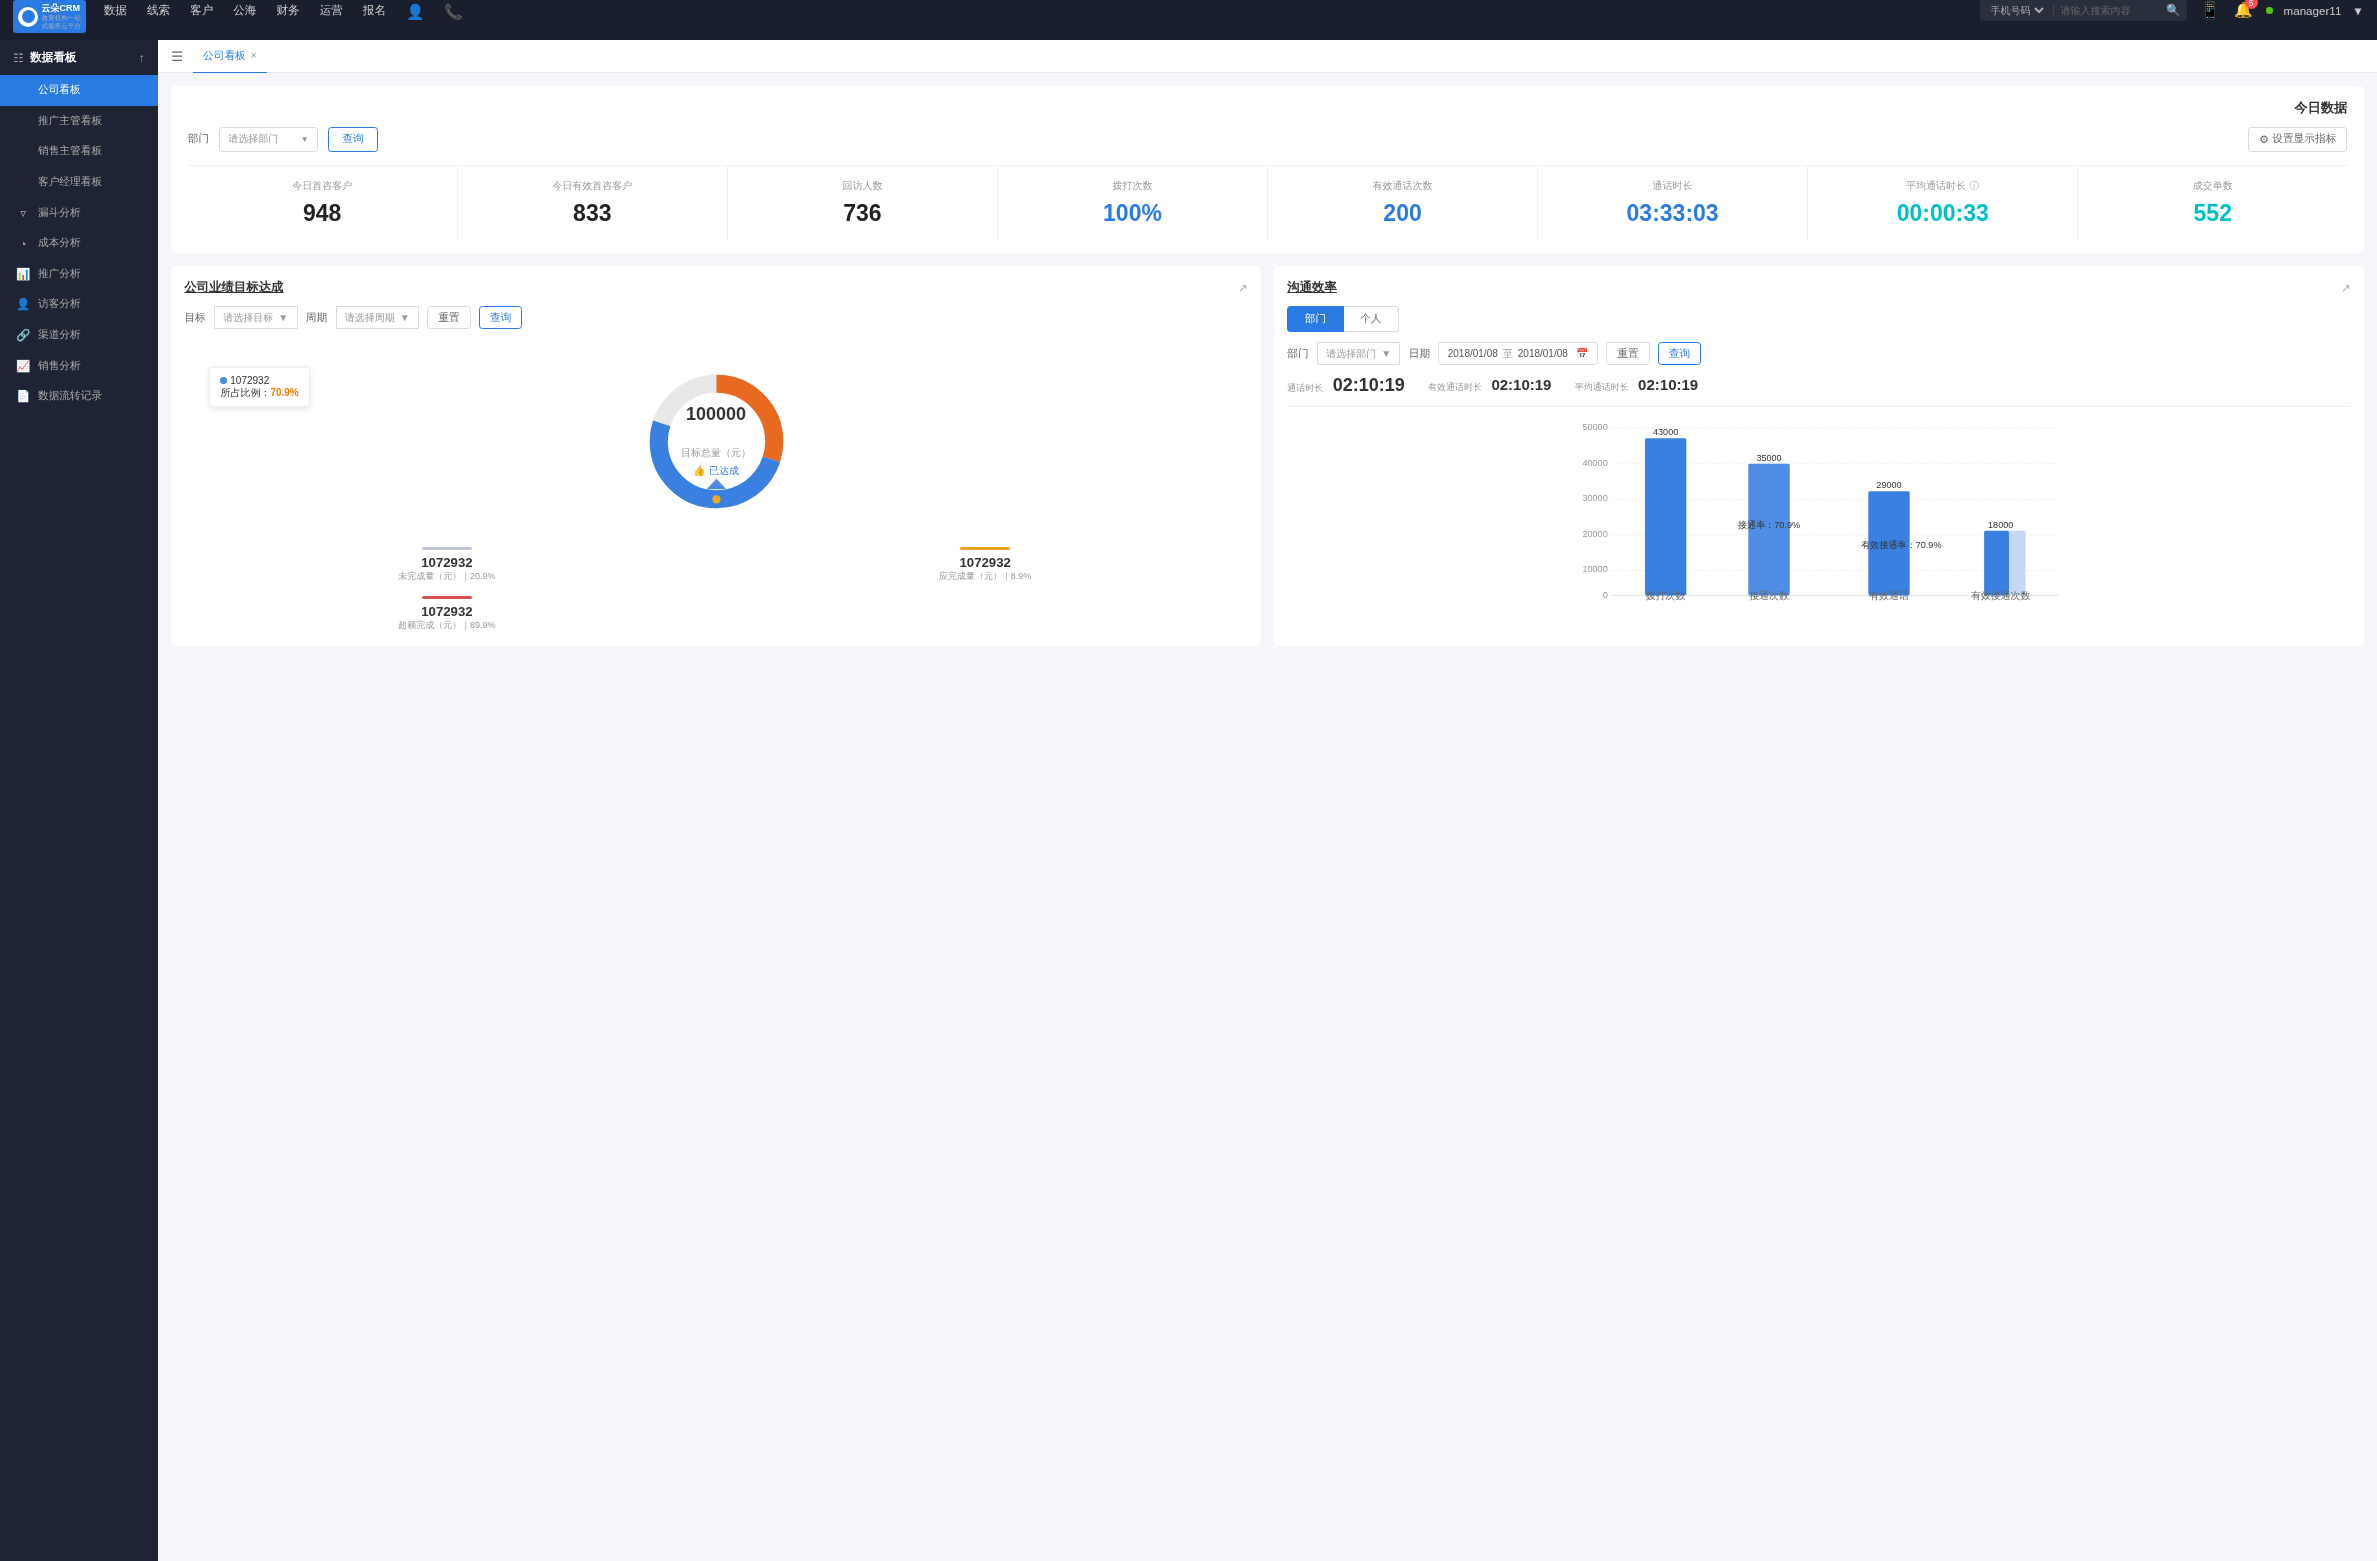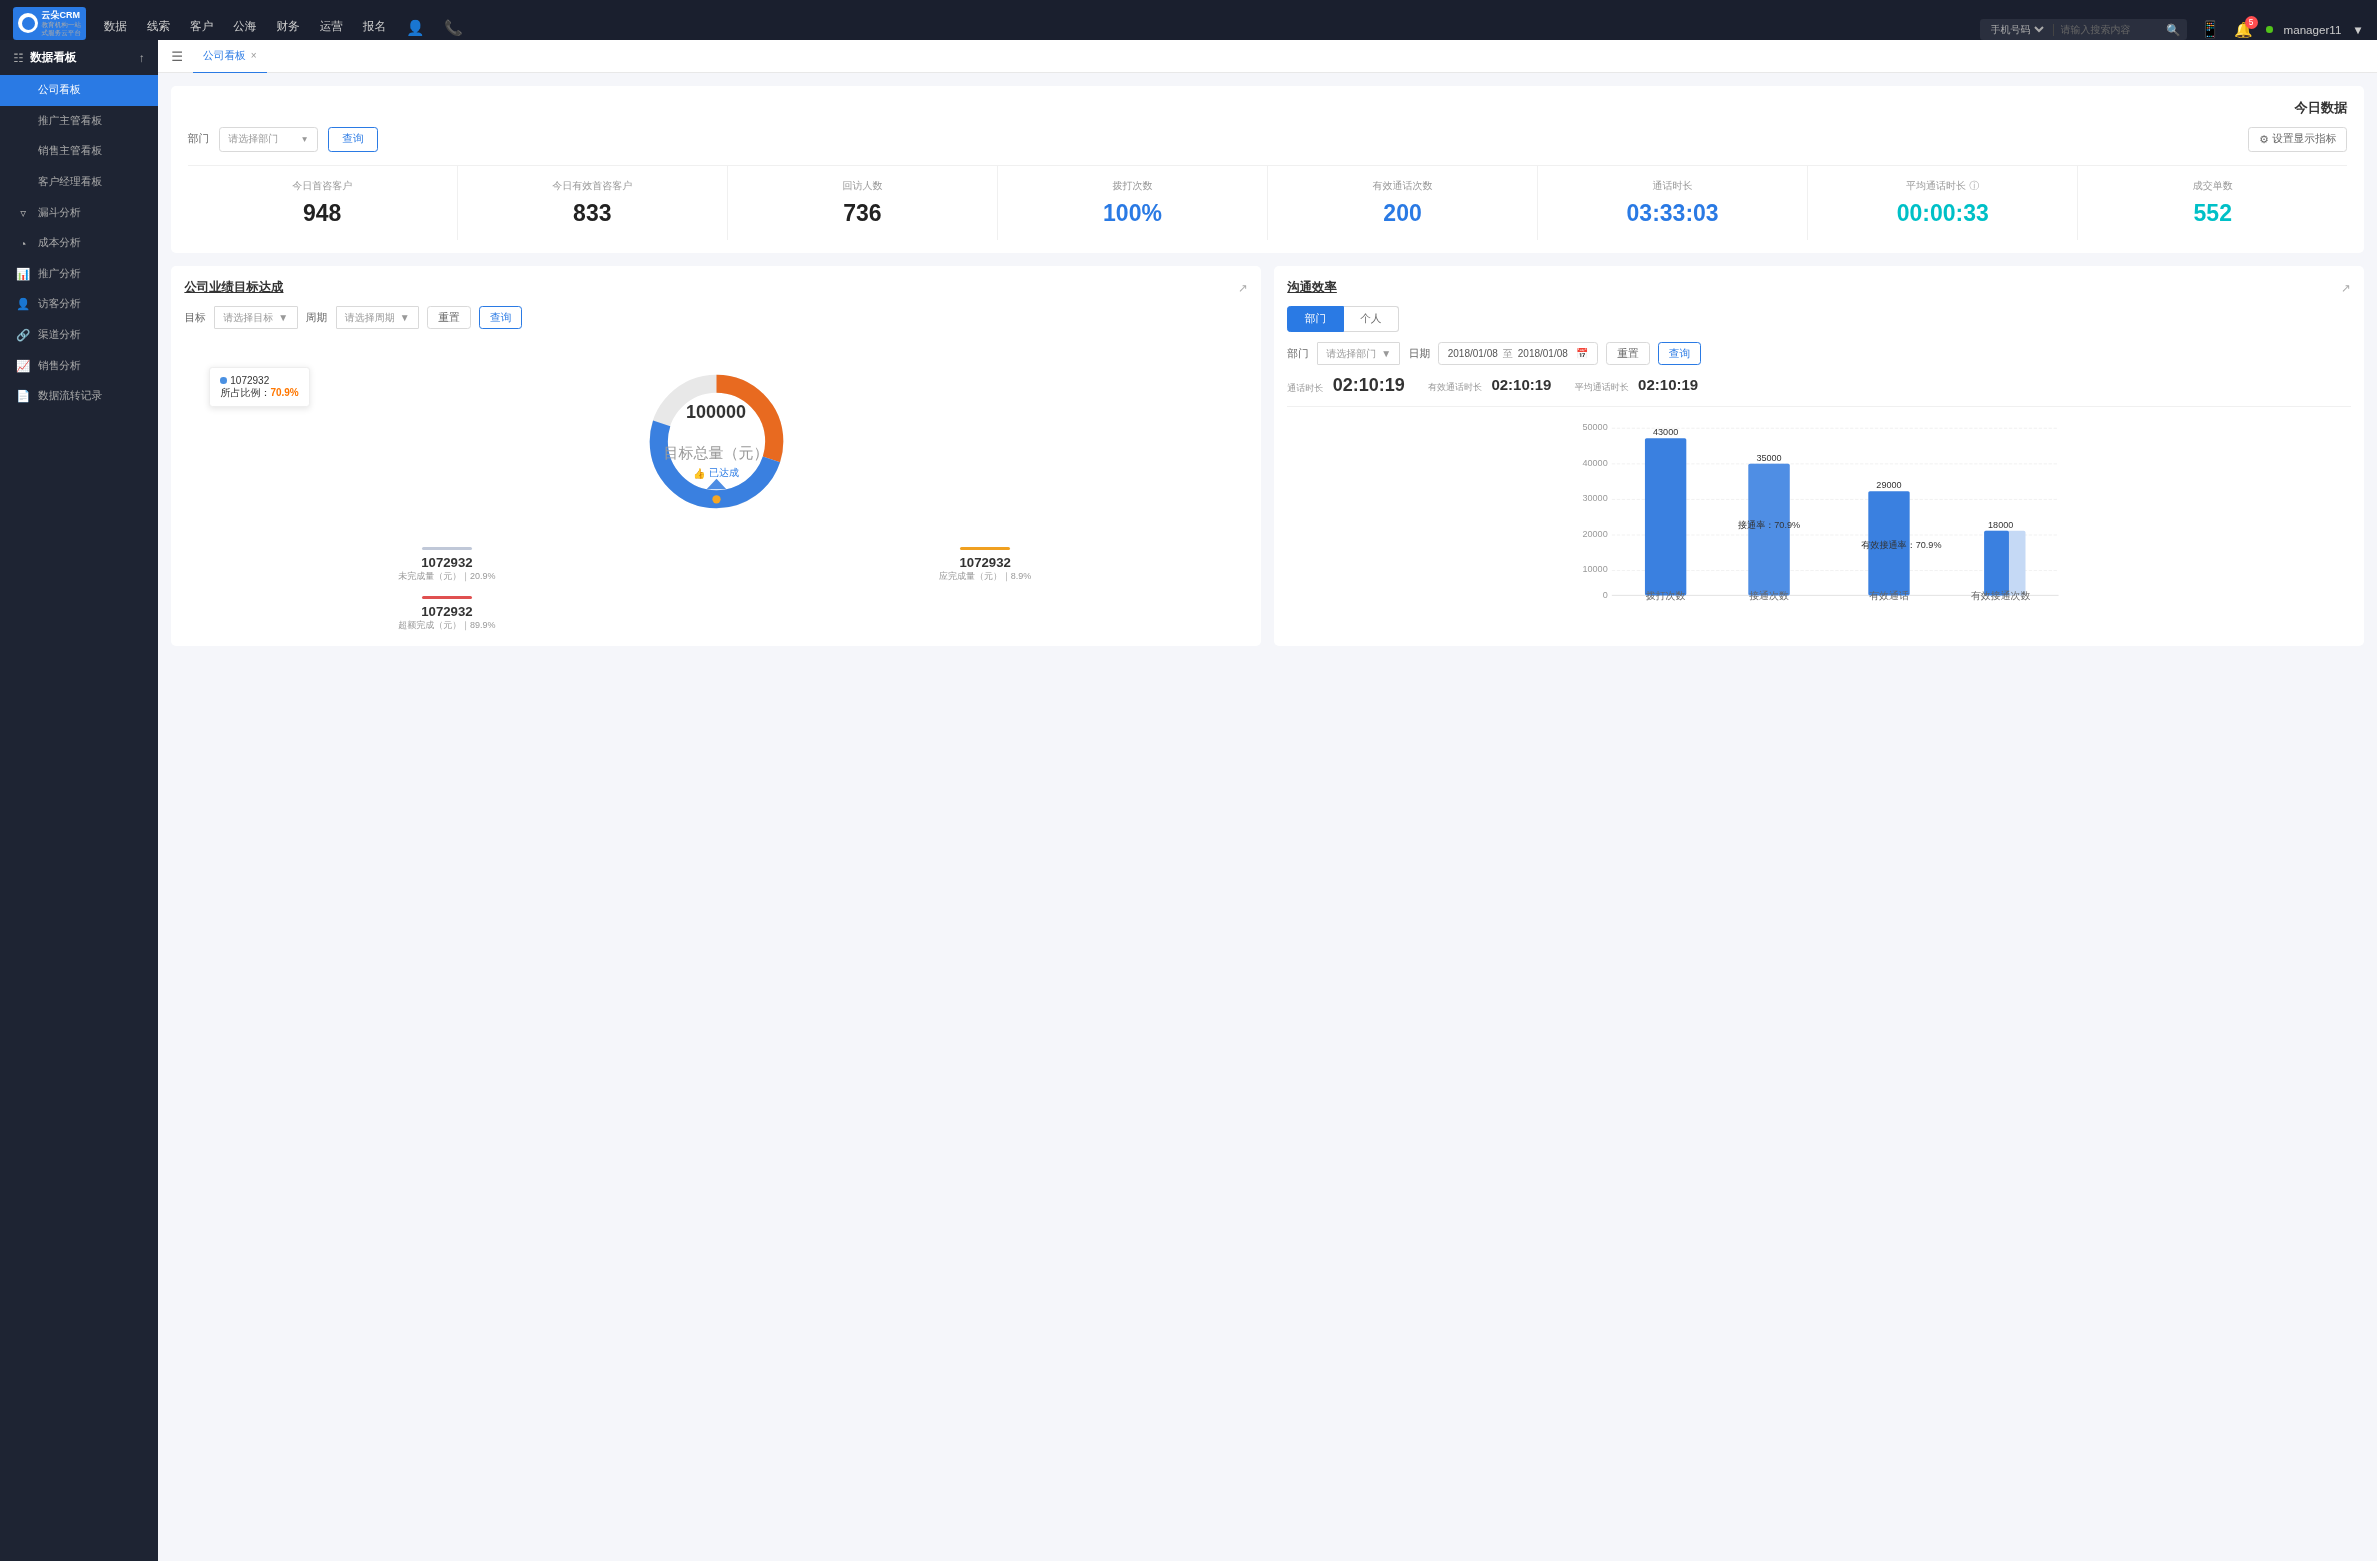--- a/index.html
+++ b/index.html
@@ -1,19 +1,19 @@
 <!DOCTYPE html>
 <html style="font-size:13.2px"><head>
   <meta charset="utf-8">
   <style>
     * { margin: 0; padding: 0; box-sizing: border-box; }
     body { font-family: 'Microsoft YaHei', Arial, sans-serif; background: #f0f2f5; font-size: 11.6px; color: #333; display: flex; flex-direction: column; height: 100vh; overflow: hidden; }
 
     
-    .top-nav { background: #1a1f2e; height: 40px; display: flex; align-items: flex-end; padding: 0 13.2px; flex-shrink: 0; }
+    .top-nav { background: #1a1f2e; height: 40px; display: flex; align-items: flex-start; padding: 0 13.2px; flex-shrink: 0; }
     .logo { width: 74px; display: flex; align-items: center; margin-right: 16.5px; }
     .logo-box { background: #2a7ae4; border-radius: 3.3px; padding: 3.3px 5px; display: flex; align-items: center; gap: 3.3px; }
     .logo-icon { width: 20px; height: 20px; background: white; border-radius: 50%; display: flex; align-items: center; justify-content: center; }
     .logo-icon-inner { width: 13.2px; height: 13.2px; background: #2a7ae4; border-radius: 50%; }
     .logo-text { color: white; font-size: 8.3px; line-height: 1.2; }
     .logo-text span { display: block; font-size: 6.6px; color: #aaa; }
     .nav-items { display: flex; gap: 20px; flex: 1; }
     .nav-item { color: #ccc; font-size: 11.6px; cursor: pointer; padding: 3.3px 0; }
     .nav-icons { display: flex; align-items: center; gap: 13.2px; margin-left: auto; }
     .search-box { display: flex; align-items: center; background: #2a2f3e; border-radius: 3.3px; padding: 3.3px 6.6px; gap: 6.6px; }
@@ -89,21 +89,21 @@
     .btn-query-small { background: white; border: 0.8px solid #2a7ae4; color: #2a7ae4; border-radius: 3.3px; padding: 3.3px 10px; font-size: 10.7px; cursor: pointer; }
 
     
     .donut-container { display: flex; justify-content: center; align-items: center; position: relative; height: 198px; }
     .donut-tooltip { position: absolute; left: 25px; top: 25px; background: white; border: 0.8px solid #eee; border-radius: 3.3px; padding: 6.6px 10px; box-shadow: 0 1.7px 6.6px rgba(0,0,0,0.1); z-index: 10; font-size: 10px; }
     .tooltip-dot { display: inline-block; width: 6.6px; height: 6.6px; border-radius: 50%; background: #4a90e2; margin-right: 3.3px; }
     .tooltip-pct { color: #ff7700; font-weight: bold; }
     .donut-svg { width: 165px; height: 165px; }
     .donut-center { position: absolute; text-align: center; }
     .donut-center-value { font-size: 18px; font-weight: bold; color: #333; }
-    .donut-center-label { font-size: 15px; color: #999; margin-top: 21px; }
+    .donut-center-label { font-size: 10px; color: #999; margin-top: 21px; }
     .donut-center-badge { margin-top: 3.3px; color: #2a7ae4; font-size: 10px; display: flex; align-items: center; justify-content: center; gap: 3.3px; }
 
     
     .target-metrics { display: grid; grid-template-columns: 1fr 1fr; gap: 13.2px; margin-top: 6.6px; }
     .target-metric { text-align: center; }
     .target-metric-bar { height: 3.3px; border-radius: 1.7px; margin: 0 auto 5px; width: 50px; }
     .target-metric-value { font-size: 13.2px; font-weight: bold; color: #333; }
     .target-metric-desc { font-size: 9px; color: #999; }
 
     

